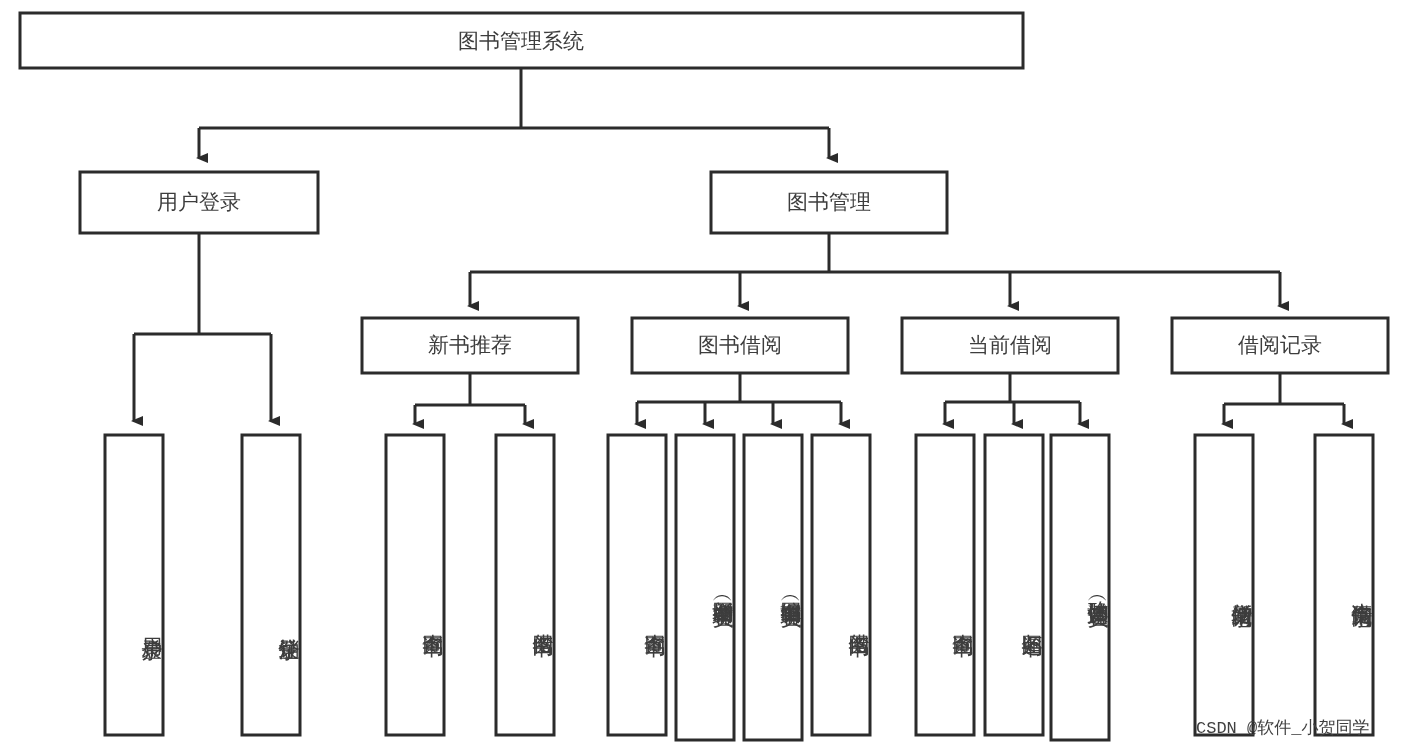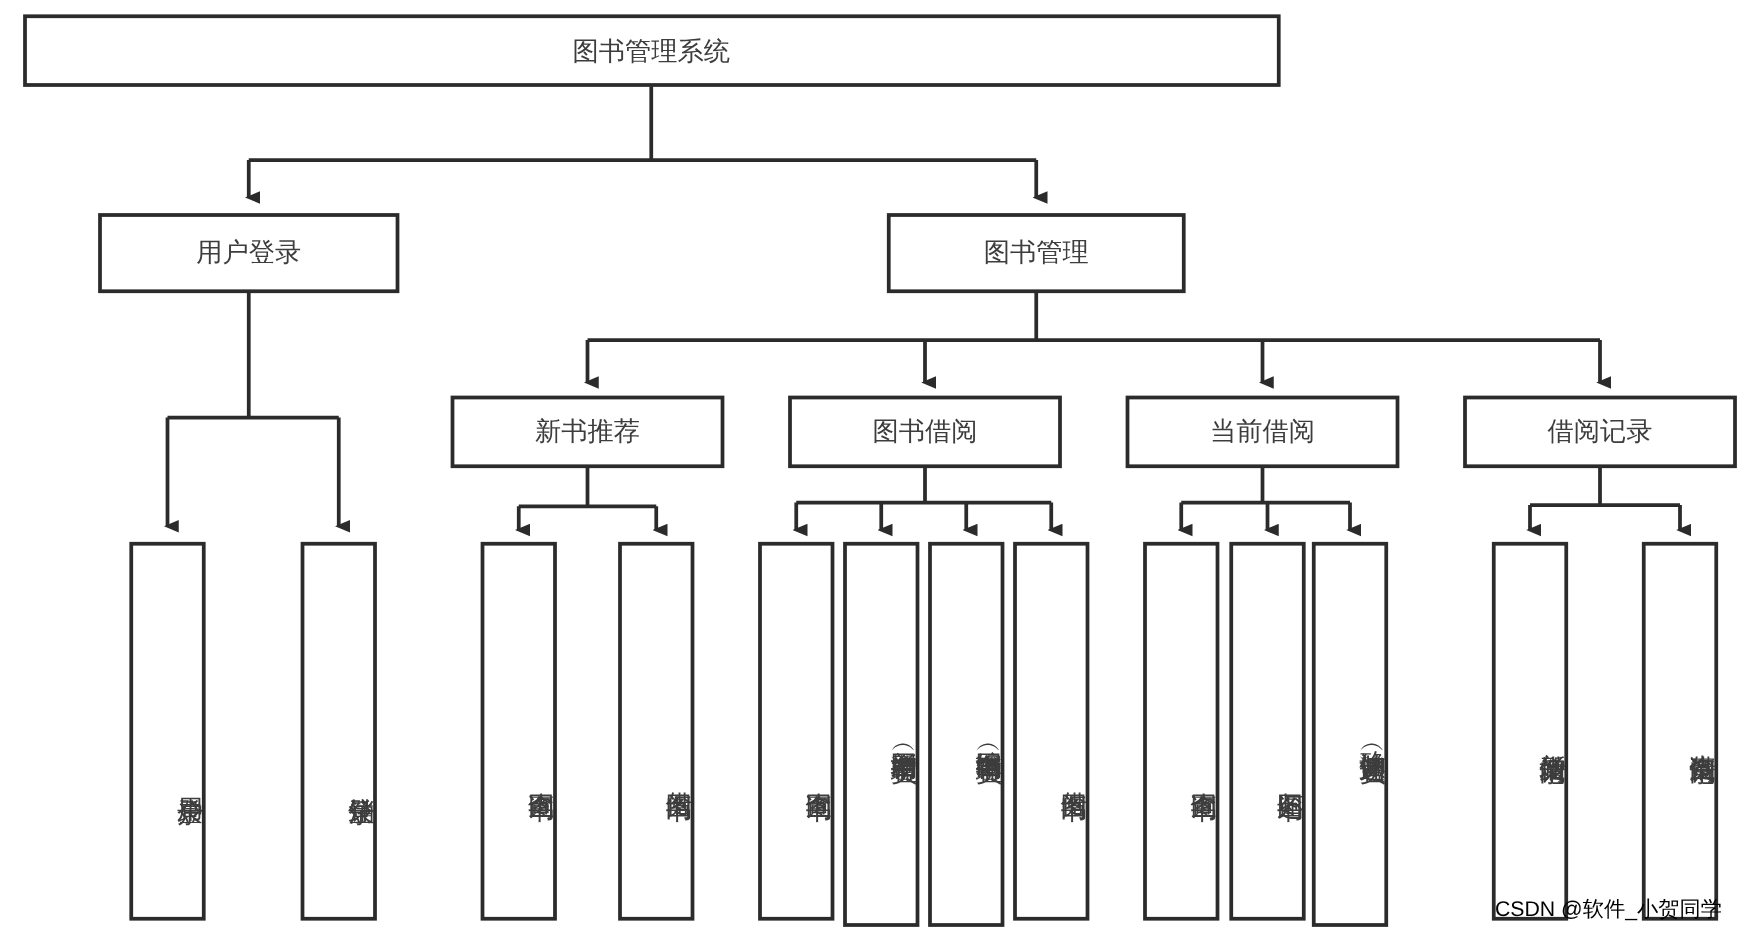--- a/index.html
+++ b/index.html
@@ -58,23 +58,23 @@
     color: #3d3d3d;
     letter-spacing: 1px;
     display: flex;
     align-items: flex-start;
     justify-content: center;
     white-space: nowrap;
     pointer-events: none;
   }
   .watermark {
     position: absolute;
-    font-family: Liberation Sans, sans-serif;
+    font-family: Liberation Mono, monospace;
     font-size: 17px;
-    color: #000000;
+    color: #404040;
     white-space: nowrap;
     user-select: none;
   }
 </style>
 </head>
 <body>
 
 <div id="diagram-root">
 
   <svg class="diagram-canvas" viewBox="0 0 1405 747" xmlns="http://www.w3.org/2000/svg">

